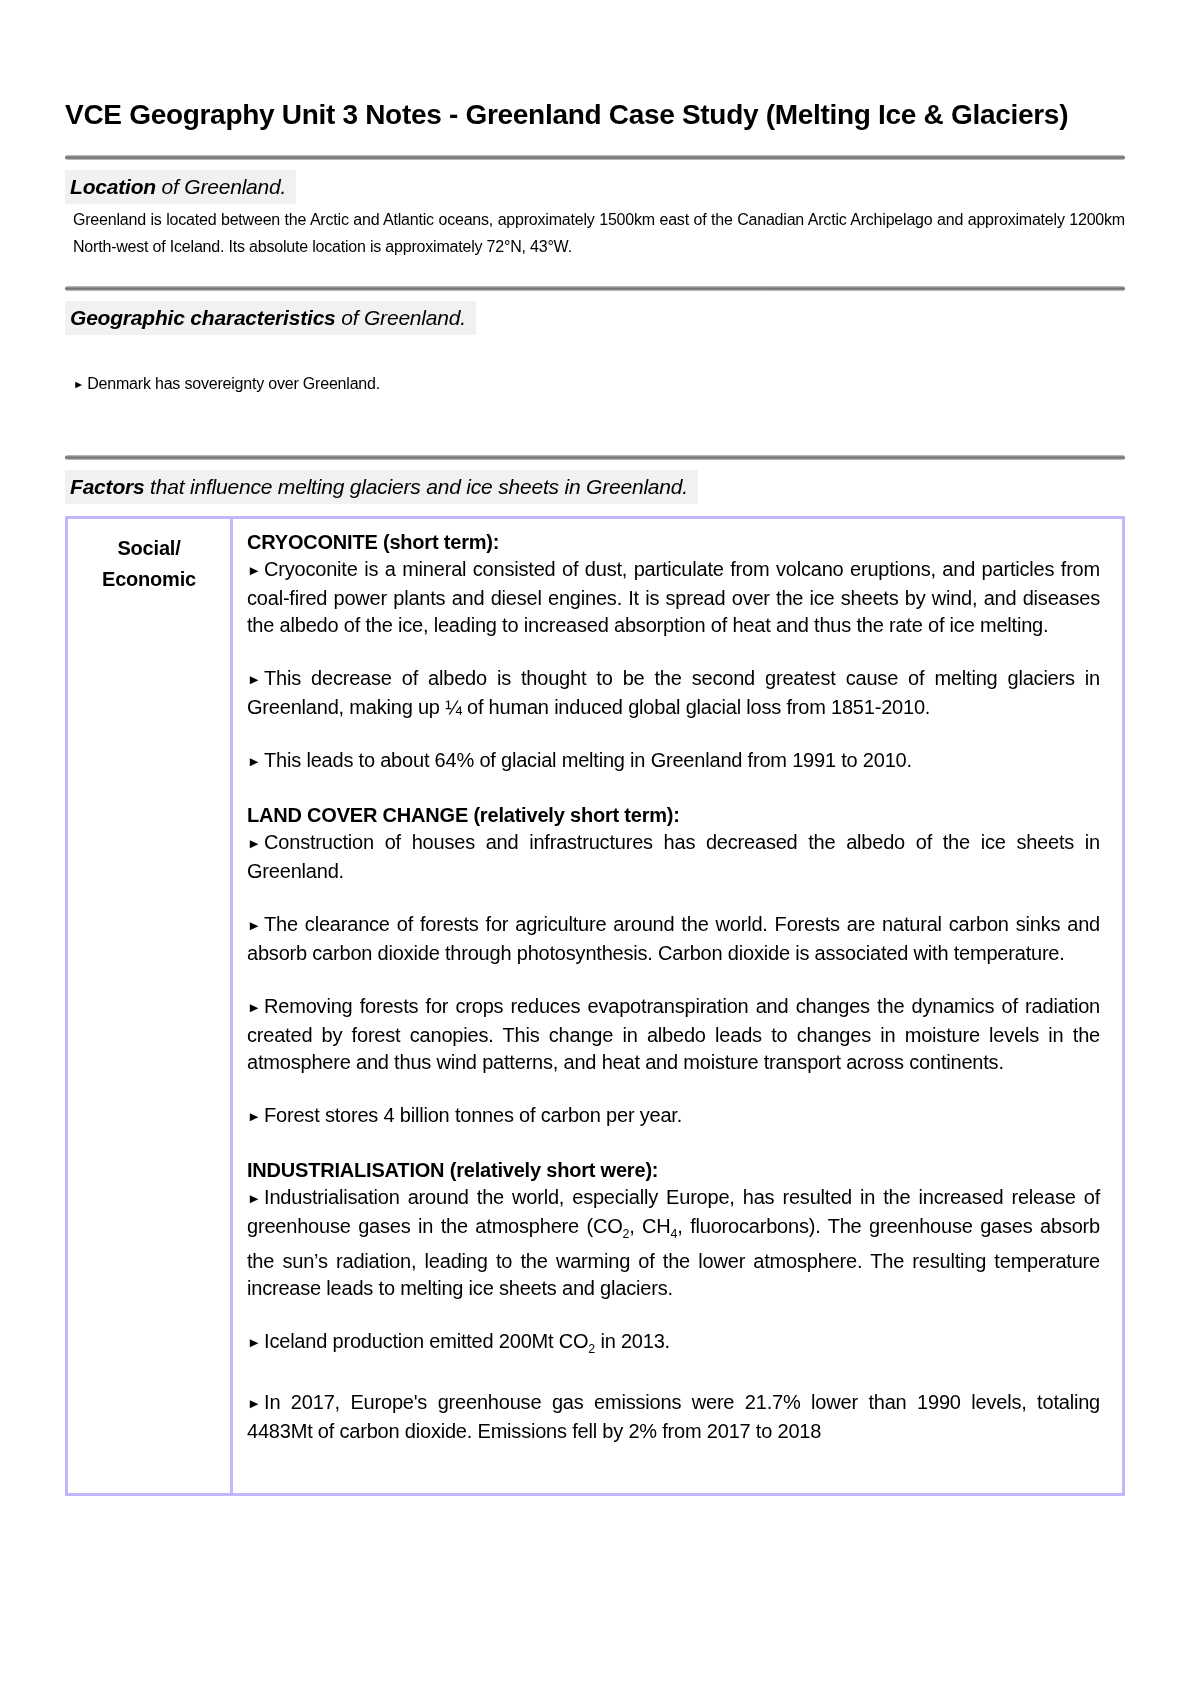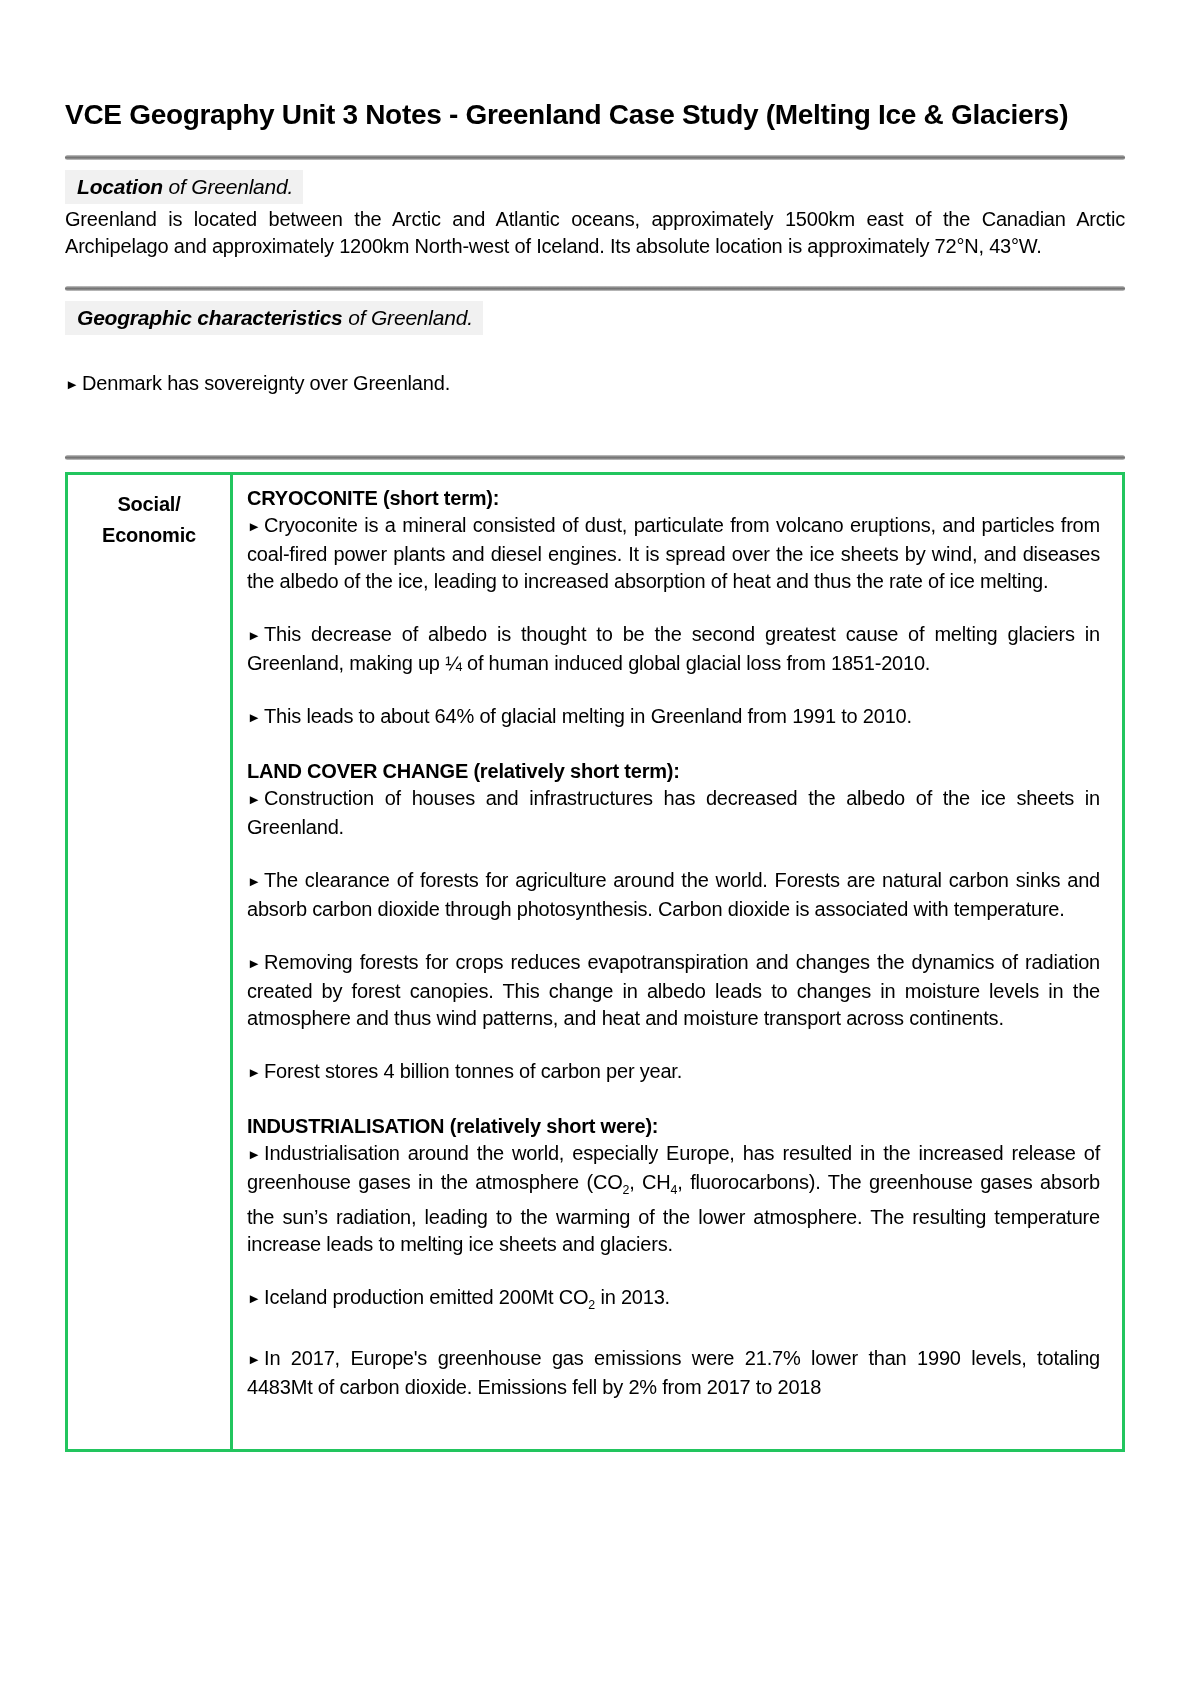--- a/index.html
+++ b/index.html
@@ -34,50 +34,50 @@
     font-size: 21px;
     font-style: italic;
     letter-spacing: -0.2px;
     margin: 0 0 6px 0;
     line-height: 27px;
   }
   .sec-head.mb-lg { margin-bottom: 35px; }
   .sec-head.mb-none { margin-bottom: 2px; }
   .sec-head .hl {
     background: #f1f1f1;
-    padding: 3px 10px 4px 12px;
+    padding: 3px 10px 4px 5px;
     display: inline-block;
   }
   .lead { font-weight: 700; }
   p.body {
-    font-size: 20px;
+    font-size: 16px;
     line-height: 27px;
     letter-spacing: -0.2px;
     text-align: justify;
-    margin: 0 0 26px 0;
+    margin: 0 0 26px 8px;
   }
   .arrow {
     font-size: 0.72em;
     display: inline-block;
     transform: scaleY(0.92);
     position: relative;
     top: -1px;
     margin-right: 3px;
   }
   sup.sp { font-size: 0.62em; vertical-align: super; }
   sub.sb { font-size: 0.62em; vertical-align: sub; }
   .gap-lg { height: 30px; }
   table.factors {
     border-collapse: collapse;
     width: 100%;
     height: 977px;
     margin-top: 12px;
   }
   table.factors td {
-    border: 3px solid #22c55e;
+    border: 3px solid #c4b5fd;
     vertical-align: top;
   }
   td.label-cell {
     width: 160px;
     text-align: center;
     font-weight: 700;
     font-size: 20px;
     line-height: 31px;
     letter-spacing: -0.2px;
     padding-top: 14px;
@@ -121,20 +121,23 @@
   </div>
 
 
   <p class="body"><span class="arrow">►</span><span>Denmark has sovereignty over Greenland.</span></p>
 
 
   <div class="gap-lg"></div>
 
   <div class="rule"></div>
 
+  <div class="sec-head mb-none">
+    <span class="hl"><span class="lead">Factors</span><span> that influence melting glaciers and ice sheets in Greenland.</span></span>
+  </div>
 
   <table class="factors">
     <tbody>
         <tr>
       <td class="label-cell">
         <span class="label-line">Social/</span>
         <span class="label-line">Economic</span>
       </td>
       <td class="content-cell">
 

